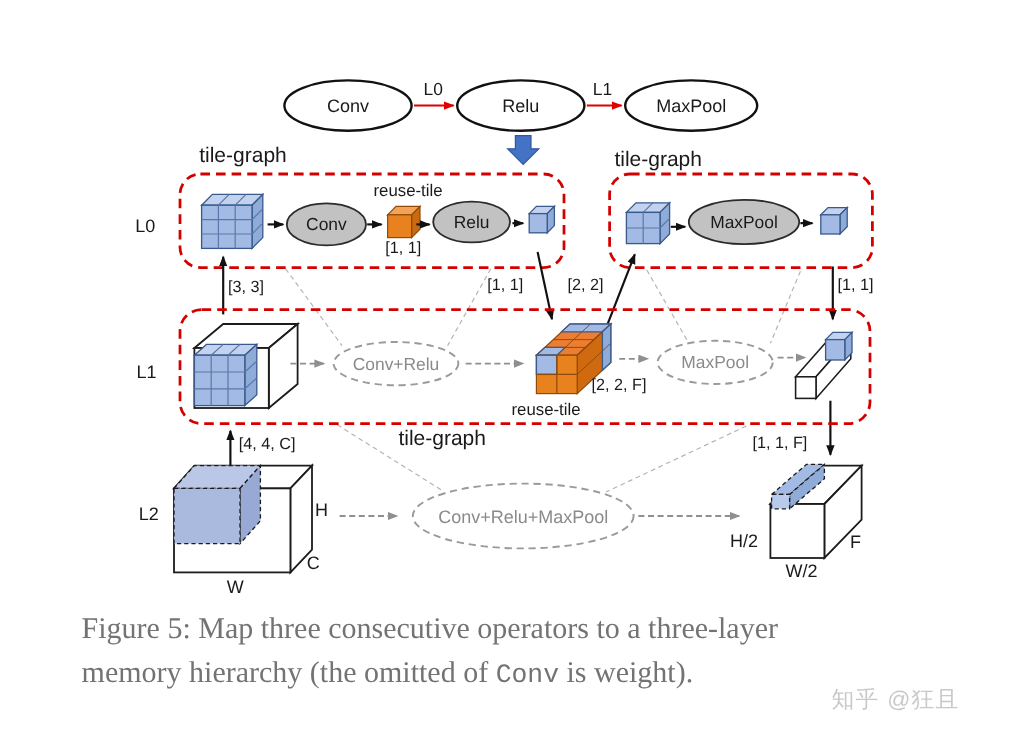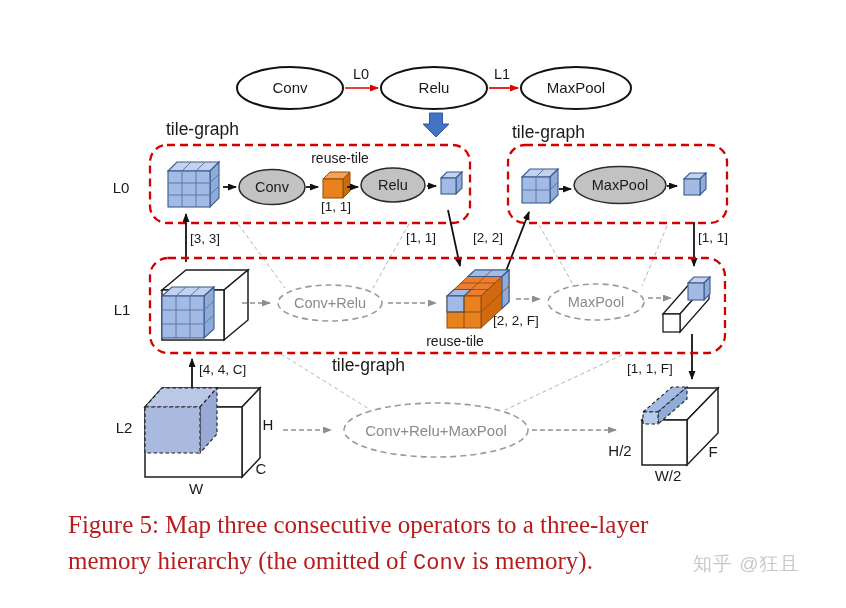--- a/index.html
+++ b/index.html
@@ -21,24 +21,24 @@
   .blk{stroke:#111;stroke-width:1.8;fill:none;}
   .redln{stroke:#e00000;stroke-width:1.7;fill:none;}
   .gdash{stroke:#8f8f8f;stroke-width:1.5;stroke-dasharray:5 3;fill:none;}
   .conn{stroke:#b5b5b5;stroke-width:1;stroke-dasharray:4 3;fill:none;}
   .cubstroke{stroke:#3a5a8c;stroke-width:1.1;}
   .grid{stroke:#5878ab;stroke-width:1;}
   .ostroke{stroke:#8f4a08;stroke-width:1;}
   .wcube{fill:#fff;stroke:#1c1c1c;stroke-width:1.5;}
   .dashedge{stroke:#1c1c1c;stroke-width:1.1;stroke-dasharray:3.5 2.5;}
   #caption{position:absolute;left:68px;top:507px;width:736px;
-           font-family:"Liberation Serif",serif;font-size:25px;color:#b91c1c;
+           font-family:"Liberation Serif",serif;font-size:25px;color:#737373;
            line-height:1.44;}
   #caption .code{font-family:"Liberation Mono","DejaVu Sans Mono",monospace;font-size:22px;}
-  #watermark{position:absolute;left:693px;top:551px;font-size:19px;color:#c9c9c9;
+  #watermark{position:absolute;left:693px;top:570px;font-size:19px;color:#c9c9c9;
              letter-spacing:1px;text-shadow:1px 1px 1px #ffffff;}
 </style>
 </head>
 <body>
 
 <svg id="diagram" width="846" height="505" viewBox="0 0 846 505">
   <defs>
     <marker id="mBlack" markerWidth="10" markerHeight="8" refX="8" refY="3.5" orient="auto" markerUnits="userSpaceOnUse">
       <path d="M0,0 L9,3.5 L0,7 Z" fill="#111"></path>
     </marker>
@@ -230,16 +230,16 @@
     <polygon class="dashedge" points="658,412 687,387 687,399 658,424" fill="#8fabd8"></polygon>
     <polygon class="dashedge" points="643,412 658,412 658,424 643,424" fill="#b8cbed"></polygon>
   </g>
   <text class="tm f15" x="620" y="456">H/2</text>
   <text class="tm f15" x="668" y="481">W/2</text>
   <text class="tm f15" x="713" y="457">F</text>
 </svg>
 
 <div id="caption">
   <div>Figure 5: Map three consecutive operators to a three-layer</div>
-  <div><span>memory hierarchy (the omitted of </span><span class="code">Conv</span><span> is memory).</span></div>
+  <div><span>memory hierarchy (the omitted of </span><span class="code">Conv</span><span> is weight).</span></div>
 </div>
 
 <div id="watermark">知乎 @狂且</div>
 
 </body></html>

